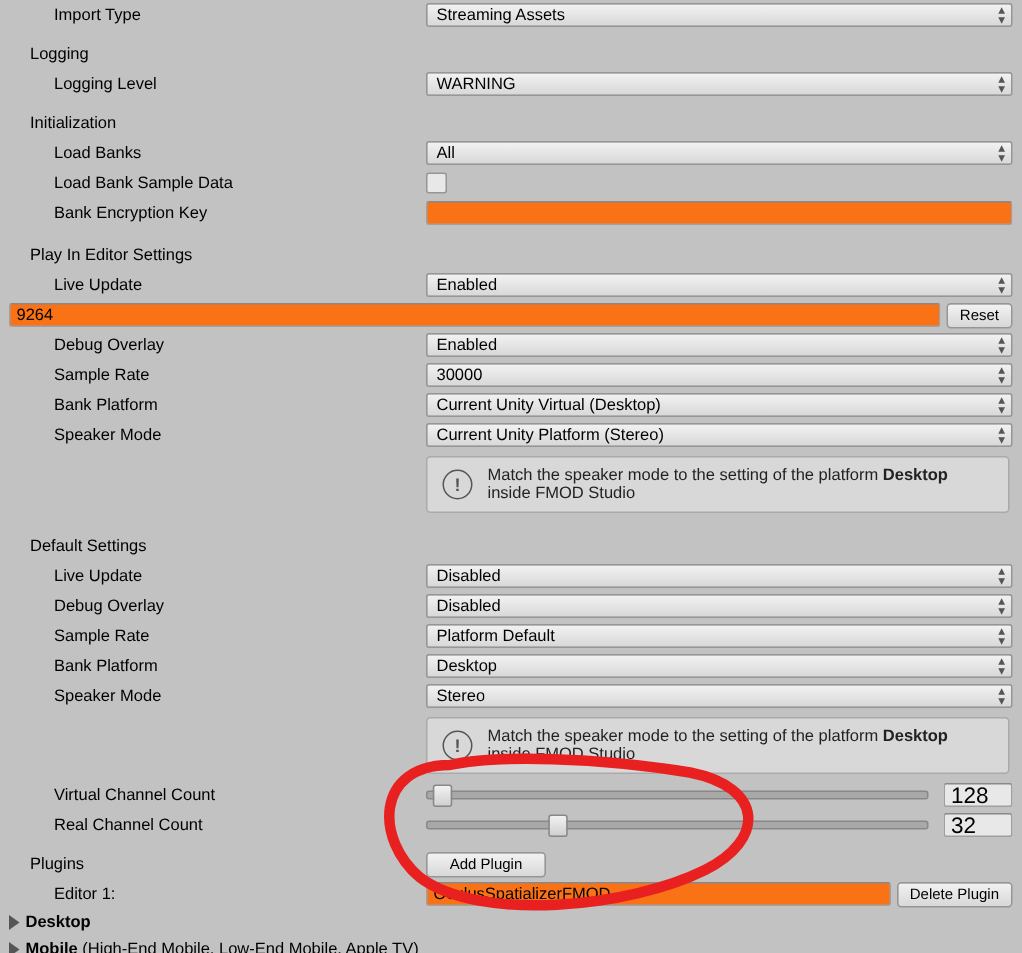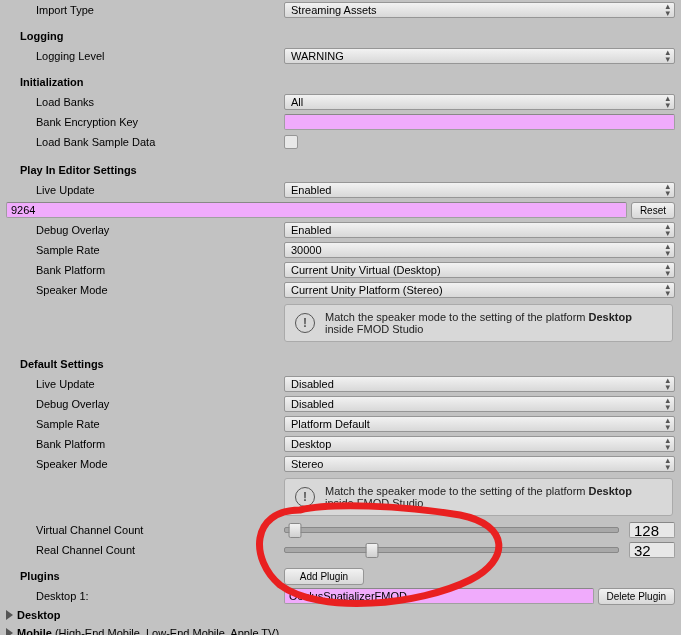--- a/index.html
+++ b/index.html
@@ -20,21 +20,21 @@
   .label-col {
     flex: 0 0 278px;
     box-sizing: border-box;
   }
   .ctrl-col {
     flex: 1 1 auto;
     display: flex;
     align-items: center;
     gap: 4px;
   }
-  .indent0 { padding-left: 14px; font-weight: bold; }
+  .indent0 { padding-left: 14px; font-weight: normal; }
   .indent1 { padding-left: 30px; }
   .dropdown {
     flex: 1;
     height: 16px;
     background: linear-gradient(#f2f2f2,#d8d8d8);
     border: 1px solid #969696;
     border-radius: 2px;
     display: flex;
     align-items: center;
     justify-content: space-between;
@@ -48,21 +48,21 @@
     line-height: 7px;
     color: #555;
     display: flex;
     flex-direction: column;
     align-items: center;
     margin-left:4px;
   }
   .textinput {
     flex: 1;
     height: 16px;
-    background: #f0abfc;
+    background: #f97316;
     border: 1px solid #a0a0a0;
     border-top-color:#888;
     border-radius: 2px;
     padding: 0 4px;
     font-size: 11px;
     box-sizing: border-box;
     display:flex;
     align-items:center;
   }
   .numfield {
@@ -183,29 +183,29 @@
 <div class="row">
   <div class="label-col indent1">Load Banks</div>
   <div class="ctrl-col">
     <div class="dropdown">
       <span class="dd-text">All</span>
       <span class="dd-arrows">▴<br>▾</span>
     </div>
   </div>
 </div>
 <div class="row">
+  <div class="label-col indent1">Load Bank Sample Data</div>
+  <div class="ctrl-col">
+        <div class="checkbox"></div>
+      </div>
+</div>
+<div class="row">
   <div class="label-col indent1">Bank Encryption Key</div>
   <div class="ctrl-col">
         <div class="textinput"></div>
-      </div>
-</div>
-<div class="row">
-  <div class="label-col indent1">Load Bank Sample Data</div>
-  <div class="ctrl-col">
-        <div class="checkbox"></div>
       </div>
 </div>
 
 <div style="height:8px"></div>
 
 <div class="row">
       <div class="label-col indent0">Play In Editor Settings</div>
     </div>
 <div class="row">
   <div class="label-col indent1">Live Update</div>
@@ -338,21 +338,21 @@
 
 <div style="height:6px"></div>
 
 <div class="row">
   <div class="label-col indent0">Plugins</div>
   <div class="ctrl-col">
         <div class="btn" style="width:80px;justify-content:center;">Add Plugin</div>
       </div>
 </div>
 <div class="row">
-  <div class="label-col indent1">Desktop 1:</div>
+  <div class="label-col indent1">Editor 1:</div>
   <div class="ctrl-col">
     <div class="textinput">OculusSpatializerFMOD</div>
     <div class="btn">Delete Plugin</div>
   </div>
 </div>
 
 <div class="foldout">
   <div class="tri"></div>
   <b>Desktop</b>
 </div>

